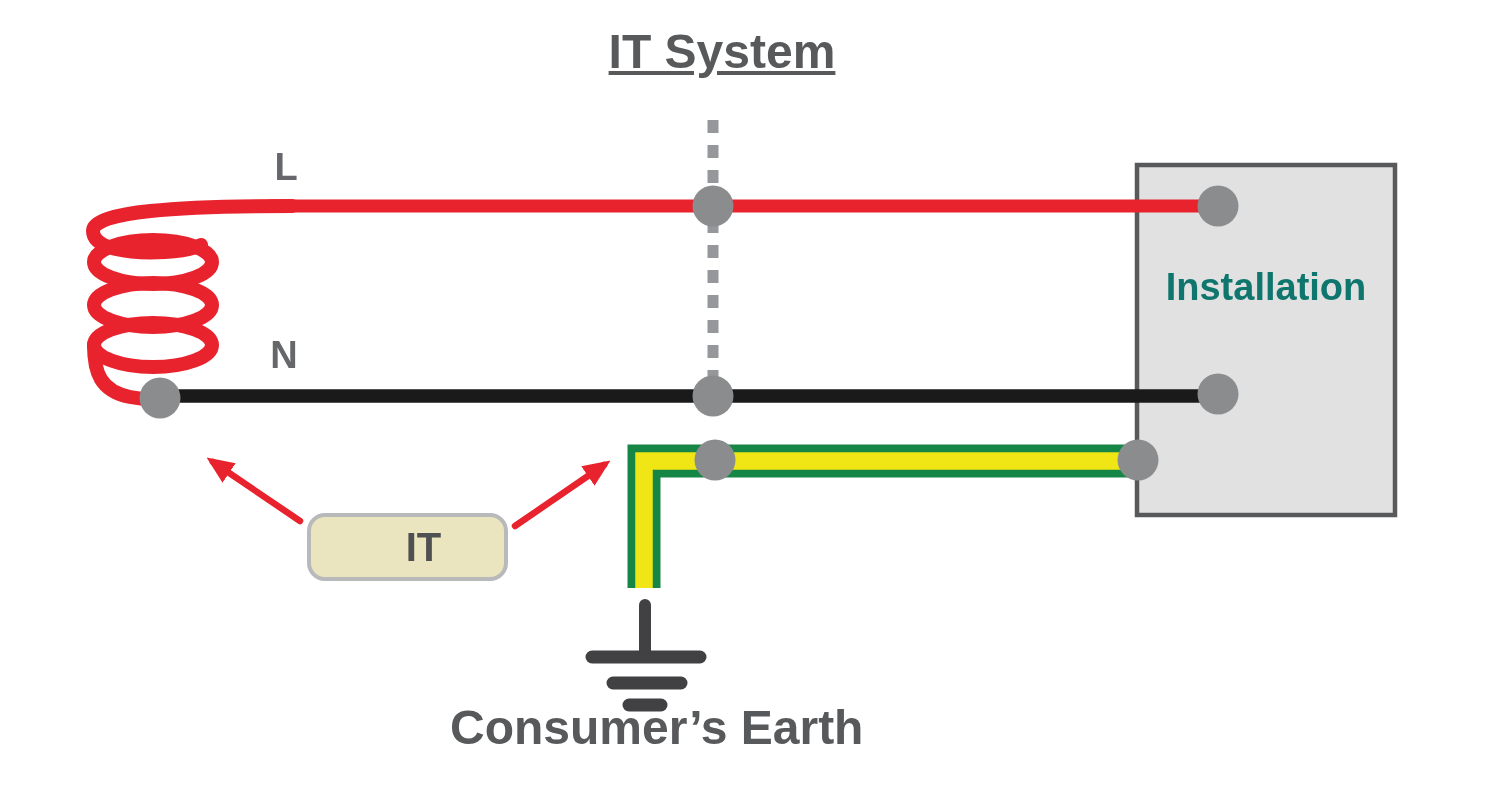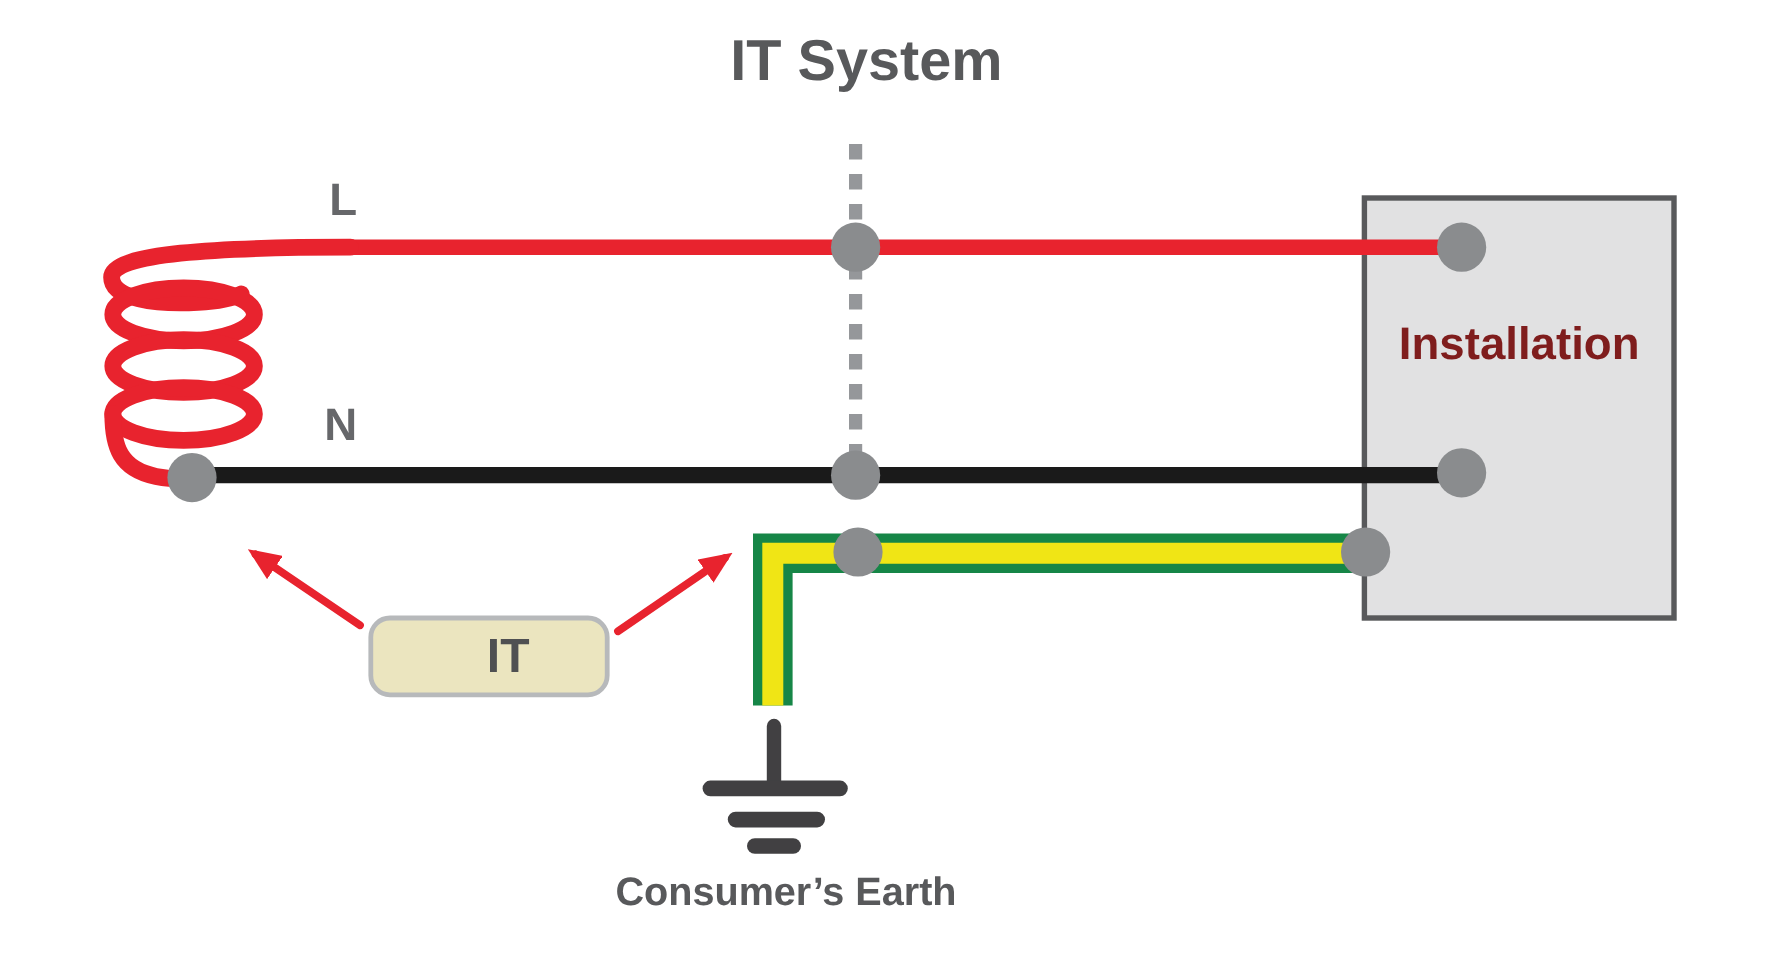--- a/index.html
+++ b/index.html
@@ -26,36 +26,37 @@
     white-space: nowrap;
   }
   .title {
     left: 422px;
     top: 24px;
     width: 600px;
     text-align: center;
     font-size: 48px;
     font-weight: 700;
     color: #58595b;
+    text-decoration: underline;
   }
   .cond-label {
     font-size: 38px;
     font-weight: 700;
     color: #66676a;
   }
   .l-label { left: 266px; top: 146px; width: 40px; text-align: center; }
   .n-label { left: 264px; top: 334px; width: 40px; text-align: center; }
   .equipment-label {
     left: 1141px;
     top: 262px;
     width: 250px;
     text-align: center;
     font-size: 38px;
     font-weight: 700;
-    color: #7f1d1d;
+    color: #0f766e;
     line-height: 1.32;
     white-space: normal;
   }
   .it-badge {
     position: absolute;
     left: 307px;
     top: 513px;
     width: 201px;
     height: 68px;
     box-sizing: border-box;
@@ -65,24 +66,24 @@
     display: flex;
     align-items: center;
     justify-content: center;
     font-size: 40px;
     font-weight: 700;
     color: #4f5052;
     padding-left: 32px;
   }
   .earth-label {
     left: 450px;
-    top: 724px;
+    top: 700px;
     width: 410px;
     text-align: center;
-    font-size: 33px;
+    font-size: 48px;
     font-weight: 700;
     color: #58595b;
   }
   
   .eq-box { fill: #e1e1e2; stroke: #58595b; stroke-width: 4.5px; }
   .coil-stroke { fill: none; stroke-width: 14px; stroke-linecap: round; }
   .earth-sym { stroke-linecap: round; fill: none; }
 </style>
 </head>
 <body>

